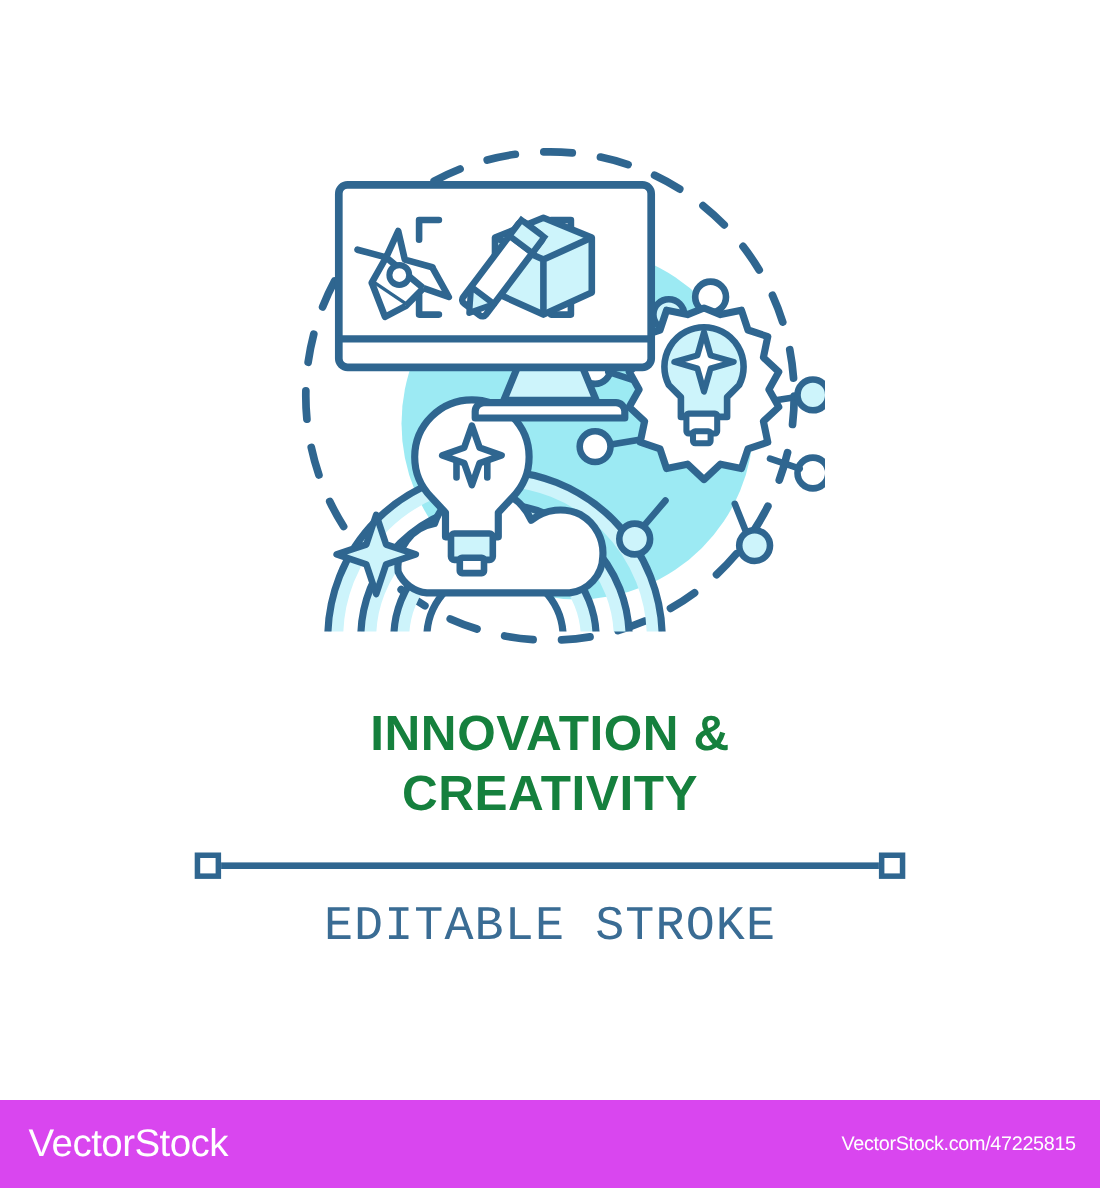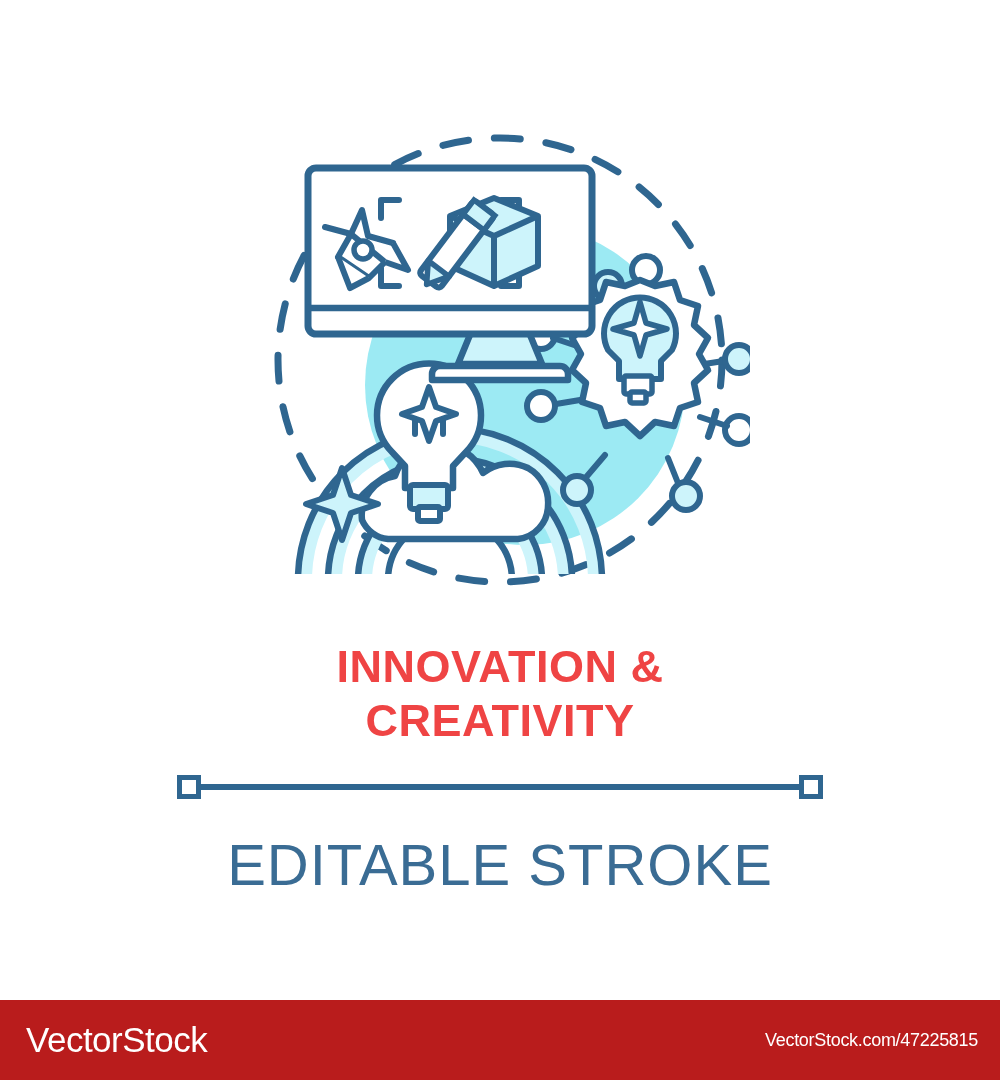--- a/index.html
+++ b/index.html
@@ -29,21 +29,21 @@
     width: 500px;
     height: 500px;
   }
   
   #concept-title {
     position: absolute;
     left: 0;
     top: 640px;
     width: 1000px;
     text-align: center;
-    color: #ef4444;
+    color: #15803d;
     font-size: 45px;
     font-weight: bold;
     letter-spacing: 0.5px;
     line-height: 54px;
   }
   #concept-title .line { display: block; }
   
   #stroke-block {
     position: absolute;
     left: 0;
@@ -69,36 +69,36 @@
     top: 5px;
     width: 24px;
     height: 24px;
     box-sizing: border-box;
     border: 5px solid #2f6690;
     background: #ffffff;
   }
   #stroke-ruler .handle.left { left: 0; }
   #stroke-ruler .handle.right { right: 0; }
   #stroke-caption {
-    margin-top: 27px;
+    margin-top: 14px;
     text-align: center;
     color: #3a6c94;
-    font-size: 58px;
+    font-size: 44px;
     font-weight: normal;
     letter-spacing: 1px;
-    font-family: Liberation Sans, sans-serif;
+    font-family: Liberation Mono, monospace;
   }
   
   #footer {
     position: absolute;
     left: 0;
     top: 1000px;
     width: 1000px;
     height: 80px;
-    background: #b91c1c;
+    background: #d946ef;
     color: #ffffff;
   }
   #footer .brand {
     position: absolute;
     left: 26px;
     top: 50%;
     transform: translateY(-50%);
     font-size: 35px;
     letter-spacing: -0.5px;
   }

